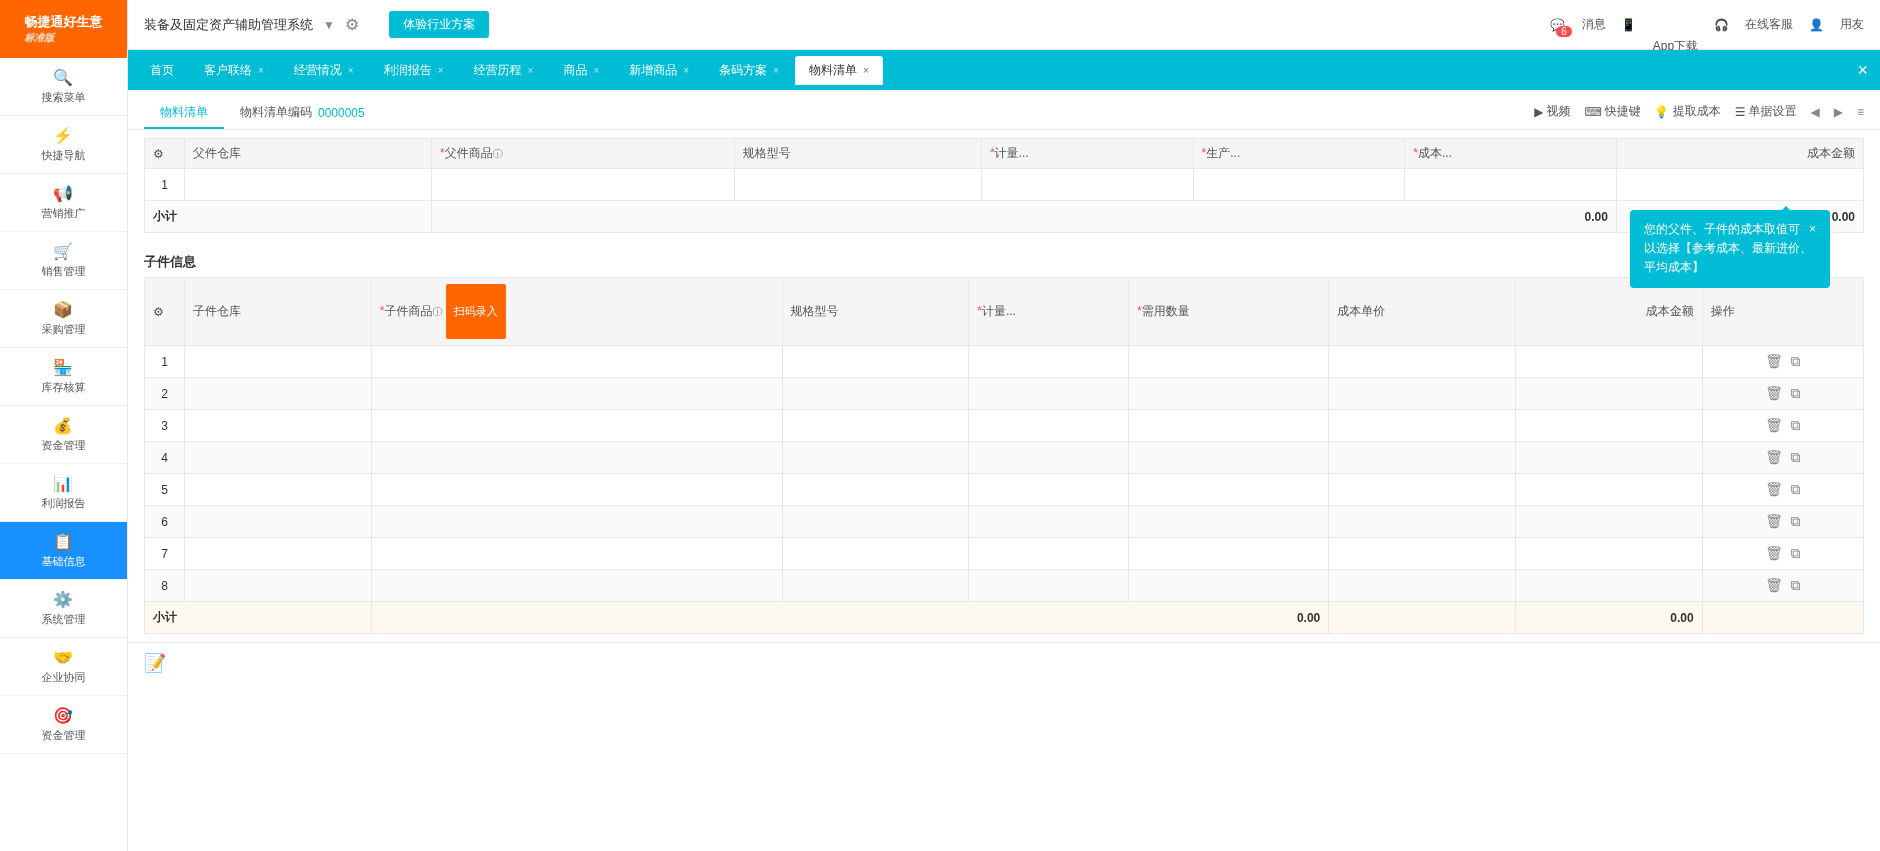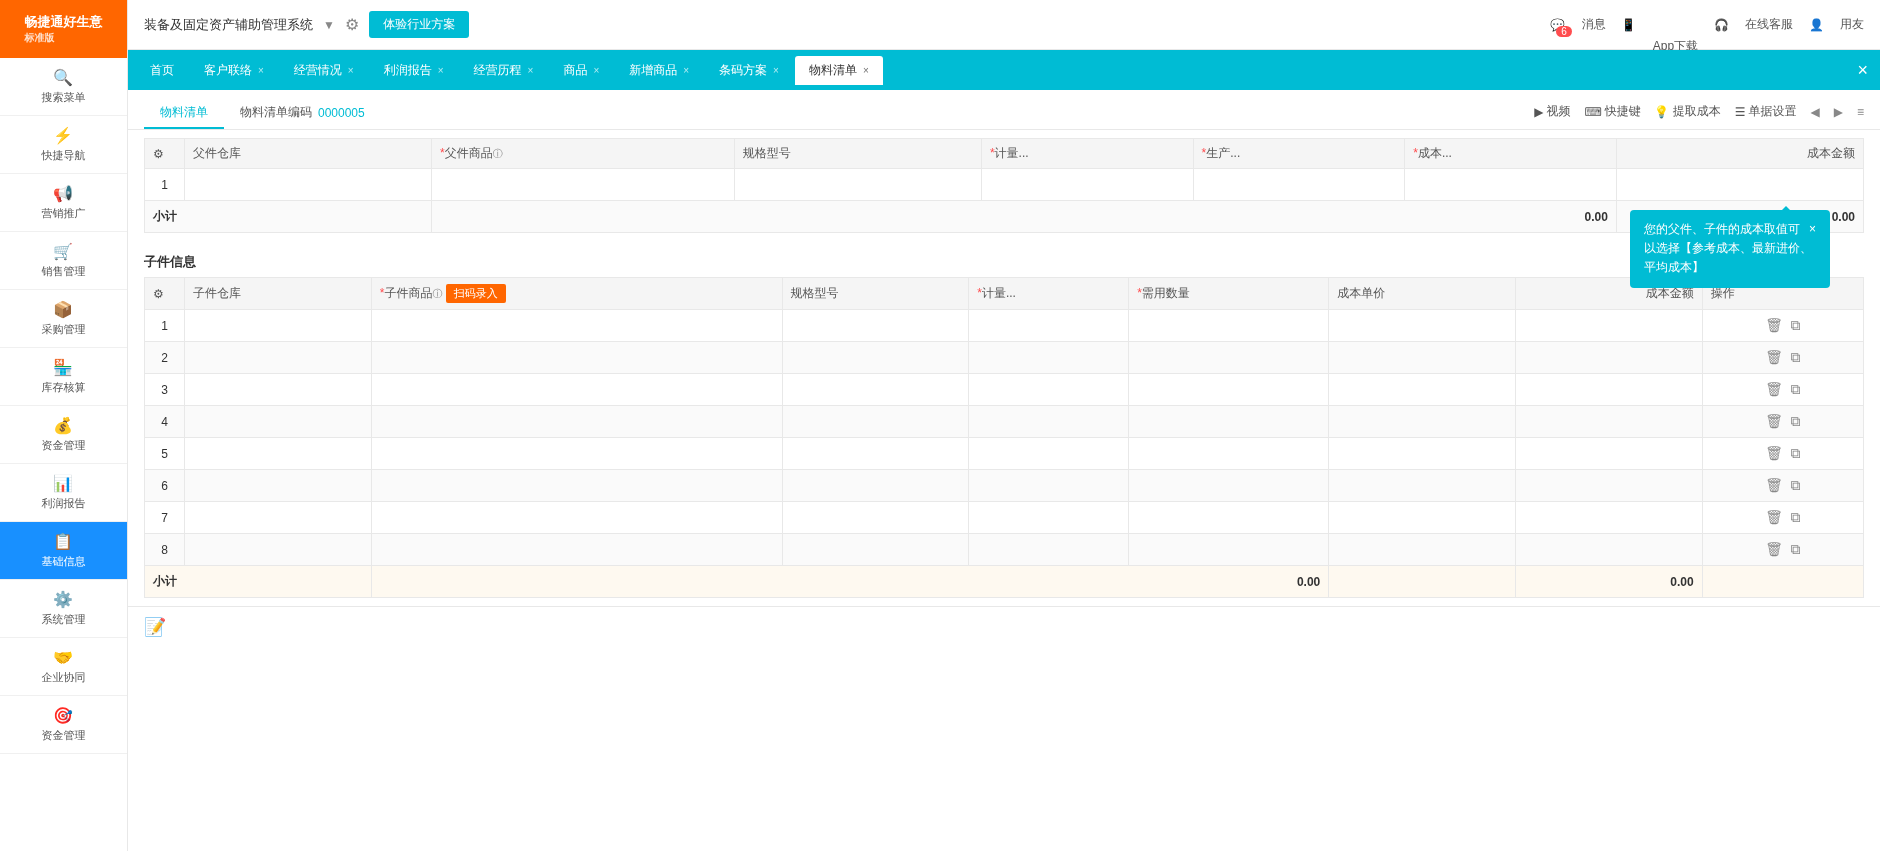--- a/index.html
+++ b/index.html
@@ -18,21 +18,21 @@
       background: #ff6600;
       height: 58px;
       display: flex;
       align-items: center;
       justify-content: center;
       color: white;
       font-size: 13px;
       font-weight: bold;
       padding: 0 12px;
     }
-    .sidebar-logo .sub { font-size: 10px; color: rgba(255,255,255,0.8); }
+    .sidebar-logo .sub { font-size: 10px; color: rgba(255,255,255,0.8); font-style: italic; }
     .sidebar-item {
       display: flex;
       flex-direction: column;
       align-items: center;
       padding: 10px 4px;
       cursor: pointer;
       color: #555;
       font-size: 11px;
       border-bottom: 1px solid #f0f0f0;
     }
@@ -58,20 +58,21 @@
       gap: 10px;
     }
     .topbar-btn {
       background: #00bcd4;
       color: white;
       border: none;
       padding: 5px 14px;
       border-radius: 3px;
       cursor: pointer;
       font-size: 12px;
+      margin-left: 20px;
     }
     .topbar-right {
       display: flex;
       align-items: center;
       gap: 16px;
       font-size: 12px;
       color: #555;
     }
     .topbar-right .badge {
       background: #ff4d4f;
@@ -167,21 +168,21 @@
     .data-table .num-col { text-align: center; width: 40px; }
     .data-table .right { text-align: right; }
 
     .required { color: #ff4d4f; }
 
     .col-settings { text-align: center; cursor: pointer; color: #888; }
     .btn-scan {
       background: #ff6600;
       color: white;
       border: none;
-      padding: 2px 8px;
+      padding: 20px 8px;
       border-radius: 2px;
       font-size: 11px;
       cursor: pointer;
     }
 
     .action-btn { cursor: pointer; color: #888; font-size: 14px; margin: 0 2px; }
 
     
     .tooltip-box {
       position: absolute;

